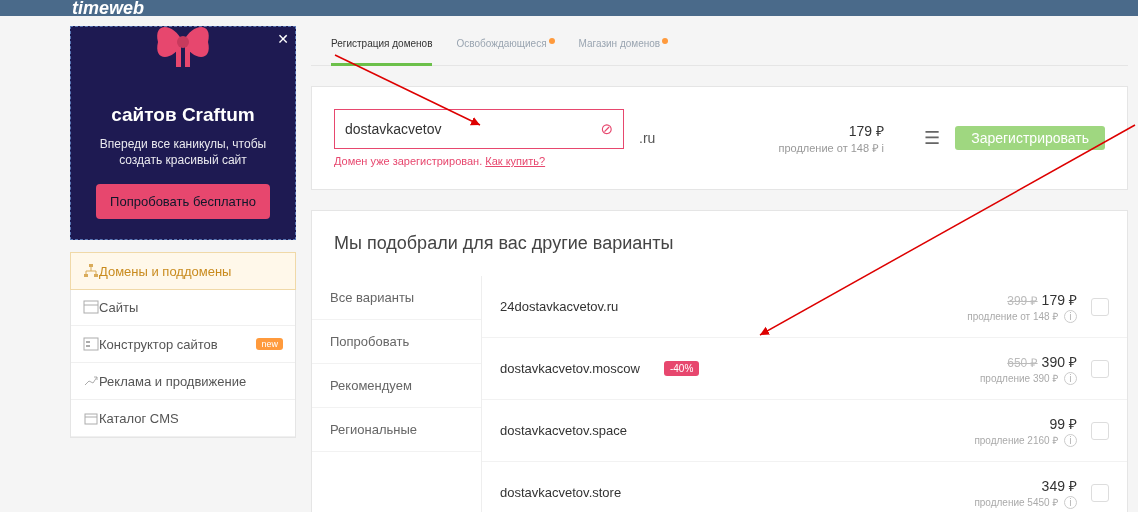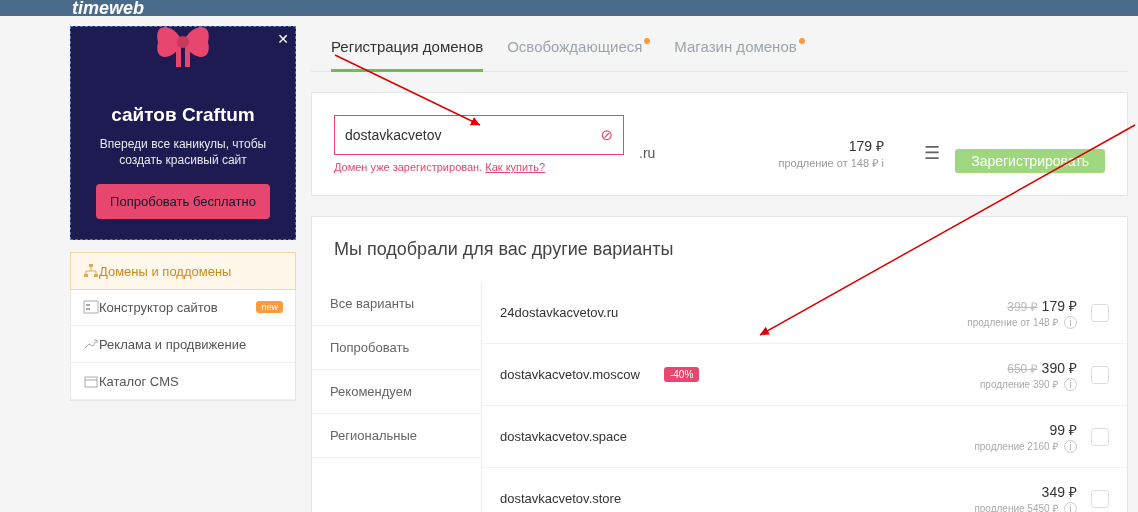--- a/index.html
+++ b/index.html
@@ -15,25 +15,25 @@
 .promo h3{font-size:19px;font-weight:800;margin:40px 0 10px;line-height:1.15}
 .promo p{font-size:12px;line-height:1.4;margin-bottom:15px;opacity:.9}
 .promo .btn{background:#e7476e;color:#0f172a;border:none;padding:10px 14px;font-size:13px;border-radius:4px;cursor:pointer}
 .sidenav{background:#fff;border:1px solid #e5e5e5}
 .sidenav .nav-item{display:flex;align-items:center;gap:0;padding:10px 12px;font-size:13px;color:#555;border-bottom:1px solid #f0f0f0;cursor:pointer}
 .sidenav .nav-item.active{background:#fff8ea;color:#c98b1e;border:1px solid #f0d9a8;margin:-1px}
 .sidenav .nav-item .ico{width:16px;height:16px;flex-shrink:0;opacity:.7}
 .sidenav .nav-item .badge{background:#ff9a3c;color:#fff;font-size:9px;padding:1px 5px;border-radius:3px;margin-left:auto}
 .main{flex:1;min-width:0}
 .tabs{display:flex;gap:24px;border-bottom:1px solid #e5e5e5;padding:12px 20px 0}
-.tabs .tab{font-size:15px;color:#9aa5b1;padding-bottom:14px;position:relative;cursor:pointer}
+.tabs .tab{font-size:10px;color:#9aa5b1;padding-bottom:14px;position:relative;cursor:pointer}
 .tabs .tab.active{color:#333;border-bottom:3px solid #6cc04a;margin-bottom:-1px}
 .tabs .tab .dot{width:6px;height:6px;background:#ff9a3c;border-radius:50%;display:inline-block;margin-left:2px;vertical-align:top}
 .card{background:#fff;border:1px solid #e5e5e5;margin-top:20px;padding:22px}
-.search-row{display:flex;align-items:flex-end;gap:15px}
+.search-row{display:flex;align-items:center;gap:15px}
 .input-wrap{flex:0 0 290px}
 .input-box{border:1px solid #e7476e;height:40px;display:flex;align-items:center;padding:0 10px;position:relative}
 .input-box input{border:none;outline:none;font-size:14px;flex:1;color:#333}
 .input-box .forbid{color:#e7476e;font-size:15px}
 .err{color:#e7476e;font-size:11px;margin-top:6px}
 .err a{color:#e7476e;text-decoration:underline}
 .tld-col{display:flex;align-items:center;gap:40px;flex:1;height:40px}
 .tld{font-size:14px;color:#555}
 .price-box{text-align:right;font-size:13px;color:#333;margin-left:auto}
 .price-box .p1{font-size:14px}
@@ -87,20 +87,27 @@
             <rect x="6" y="1" width="4" height="3" fill="#c98b1e"></rect>
             <rect x="1" y="11" width="4" height="3" fill="#c98b1e"></rect>
             <rect x="11" y="11" width="4" height="3" fill="#c98b1e"></rect>
             <path d="M8 4 V8 M3 11 V8 H13 V11" stroke="#c98b1e" fill="none"></path>
           </svg>
         <span>Домены и поддомены</span>
       </div>
       <div class="nav-item">
         <svg class="ico" viewBox="0 0 16 16">
             <rect x="1" y="2" width="14" height="12" fill="none" stroke="#888"></rect>
+            <line x1="1" y1="6" x2="15" y2="6" stroke="#888"></line>
+          </svg>
+        <span>Сайты</span>
+      </div>
+      <div class="nav-item">
+        <svg class="ico" viewBox="0 0 16 16">
+            <rect x="1" y="2" width="14" height="12" fill="none" stroke="#888"></rect>
             <rect x="3" y="5" width="4" height="2" fill="#888"></rect>
             <rect x="3" y="9" width="4" height="2" fill="#888"></rect>
           </svg>
         <span>Конструктор сайтов</span>
         <span class="badge">new</span>
       </div>
       <div class="nav-item">
         <svg class="ico" viewBox="0 0 16 16">
             <polyline points="2,12 6,8 10,10 14,4" fill="none" stroke="#888"></polyline>
             <path d="M14 4 L11 4 M14 4 L14 7" stroke="#888"></path>

